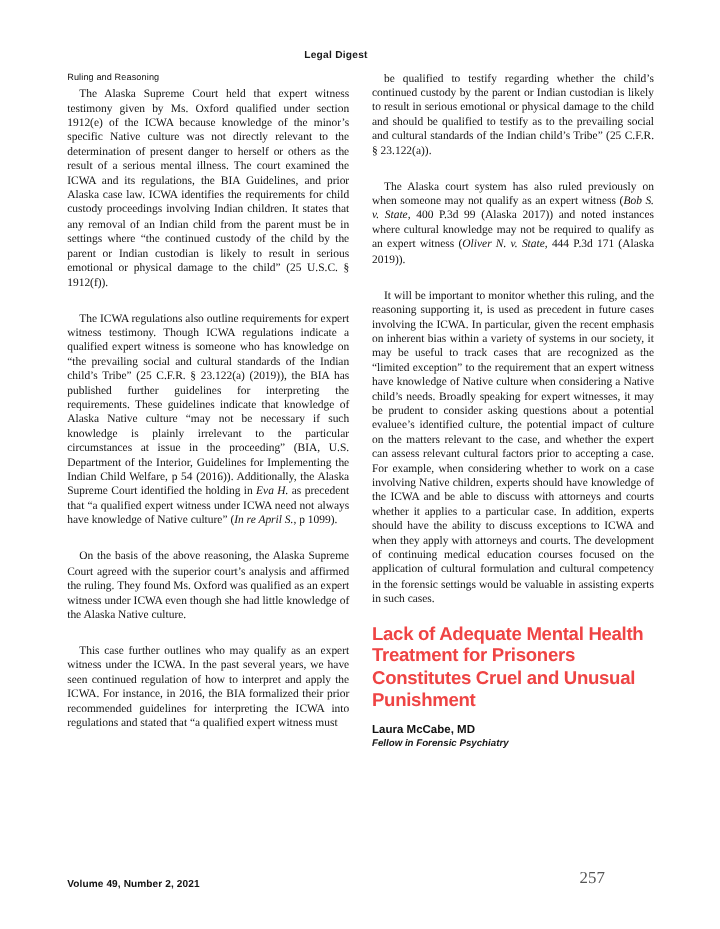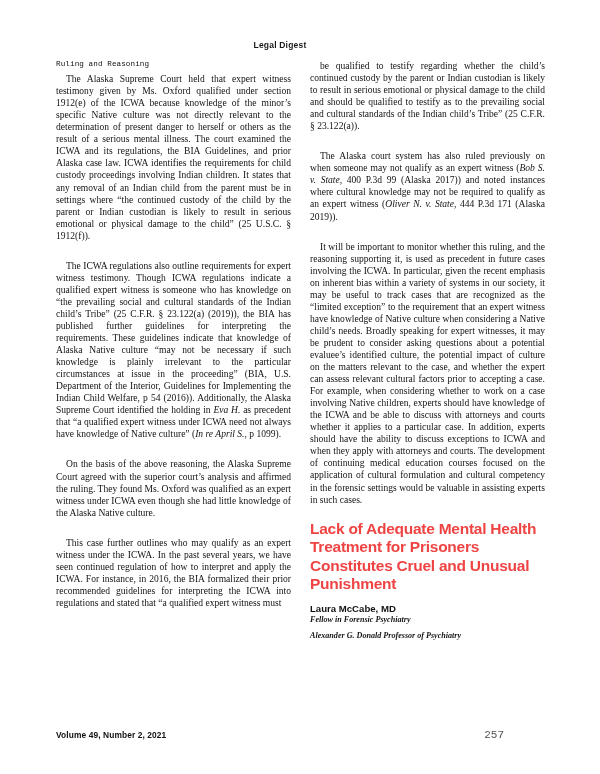--- a/index.html
+++ b/index.html
@@ -46,21 +46,21 @@
     height: 645px;
     display: flex;
     gap: 19px;
   }
   .col {
     width: 235px;
     position: relative;
   }
 
   .sec-head {
-    font-family: Liberation Mono, monospace;
+    font-family: Liberation Sans, sans-serif;
     font-size: 7.6px;
     font-weight: normal;
     color: #111111;
     letter-spacing: 0.1px;
     margin: 0 0 4px 0;
     line-height: 1.2;
   }
   .sec-head.second {
     margin-top: 11px;
   }
@@ -96,50 +96,50 @@
   }
   .author {
     font-family: "Liberation Sans", "DejaVu Sans", sans-serif;
     font-weight: bold;
     font-size: 9.6px;
     line-height: 11.6px;
     color: #111111;
     margin: 0;
   }
   .affil {
-    font-family: Liberation Serif, serif;
+    font-family: Liberation Sans, sans-serif;
     font-style: italic;
     font-weight: bold;
     font-size: 8.1px;
     line-height: 10.4px;
     color: #151515;
     margin: 0 0 6px 0;
   }
   .affil.last { margin-bottom: 0; }
 
   
   .footer {
     position: absolute;
     left: 56px;
     right: 56px;
     bottom: 33px;
     display: flex;
-    align-items: center;
+    align-items: flex-end;
     justify-content: space-between;
   }
   .footer-vol {
     font-family: "Liberation Sans", "DejaVu Sans", sans-serif;
     font-weight: bold;
     font-size: 8.4px;
     color: #121212;
     letter-spacing: 0.1px;
   }
   .footer-page {
-    font-family: Liberation Mono, monospace;
-    font-size: 11px;
+    font-family: Liberation Serif, serif;
+    font-size: 14px;
     color: #555555;
   }
 </style>
 </head>
 <body>
 
 <div class="page">
 
   <div class="running-head">Legal Digest</div>
 
@@ -169,21 +169,20 @@
 
       <div class="article-head">
         <h1 class="article-title">Lack of Adequate Mental Health Treatment for Prisoners Constitutes Cruel and Unusual Punishment</h1>
 
         <div>
           <div class="author">Laura McCabe, MD</div>
           <div class="affil">Fellow in Forensic Psychiatry</div>
         </div>
 
         <div>
-          <div class="affil last">Alexander G. Donald Professor of Psychiatry</div>
         </div>
       </div>
     </div>
   </div>
 
   <div class="footer">
     <div class="footer-vol">Volume 49, Number 2, 2021</div>
     <div class="footer-page">257</div>
   </div>
 

